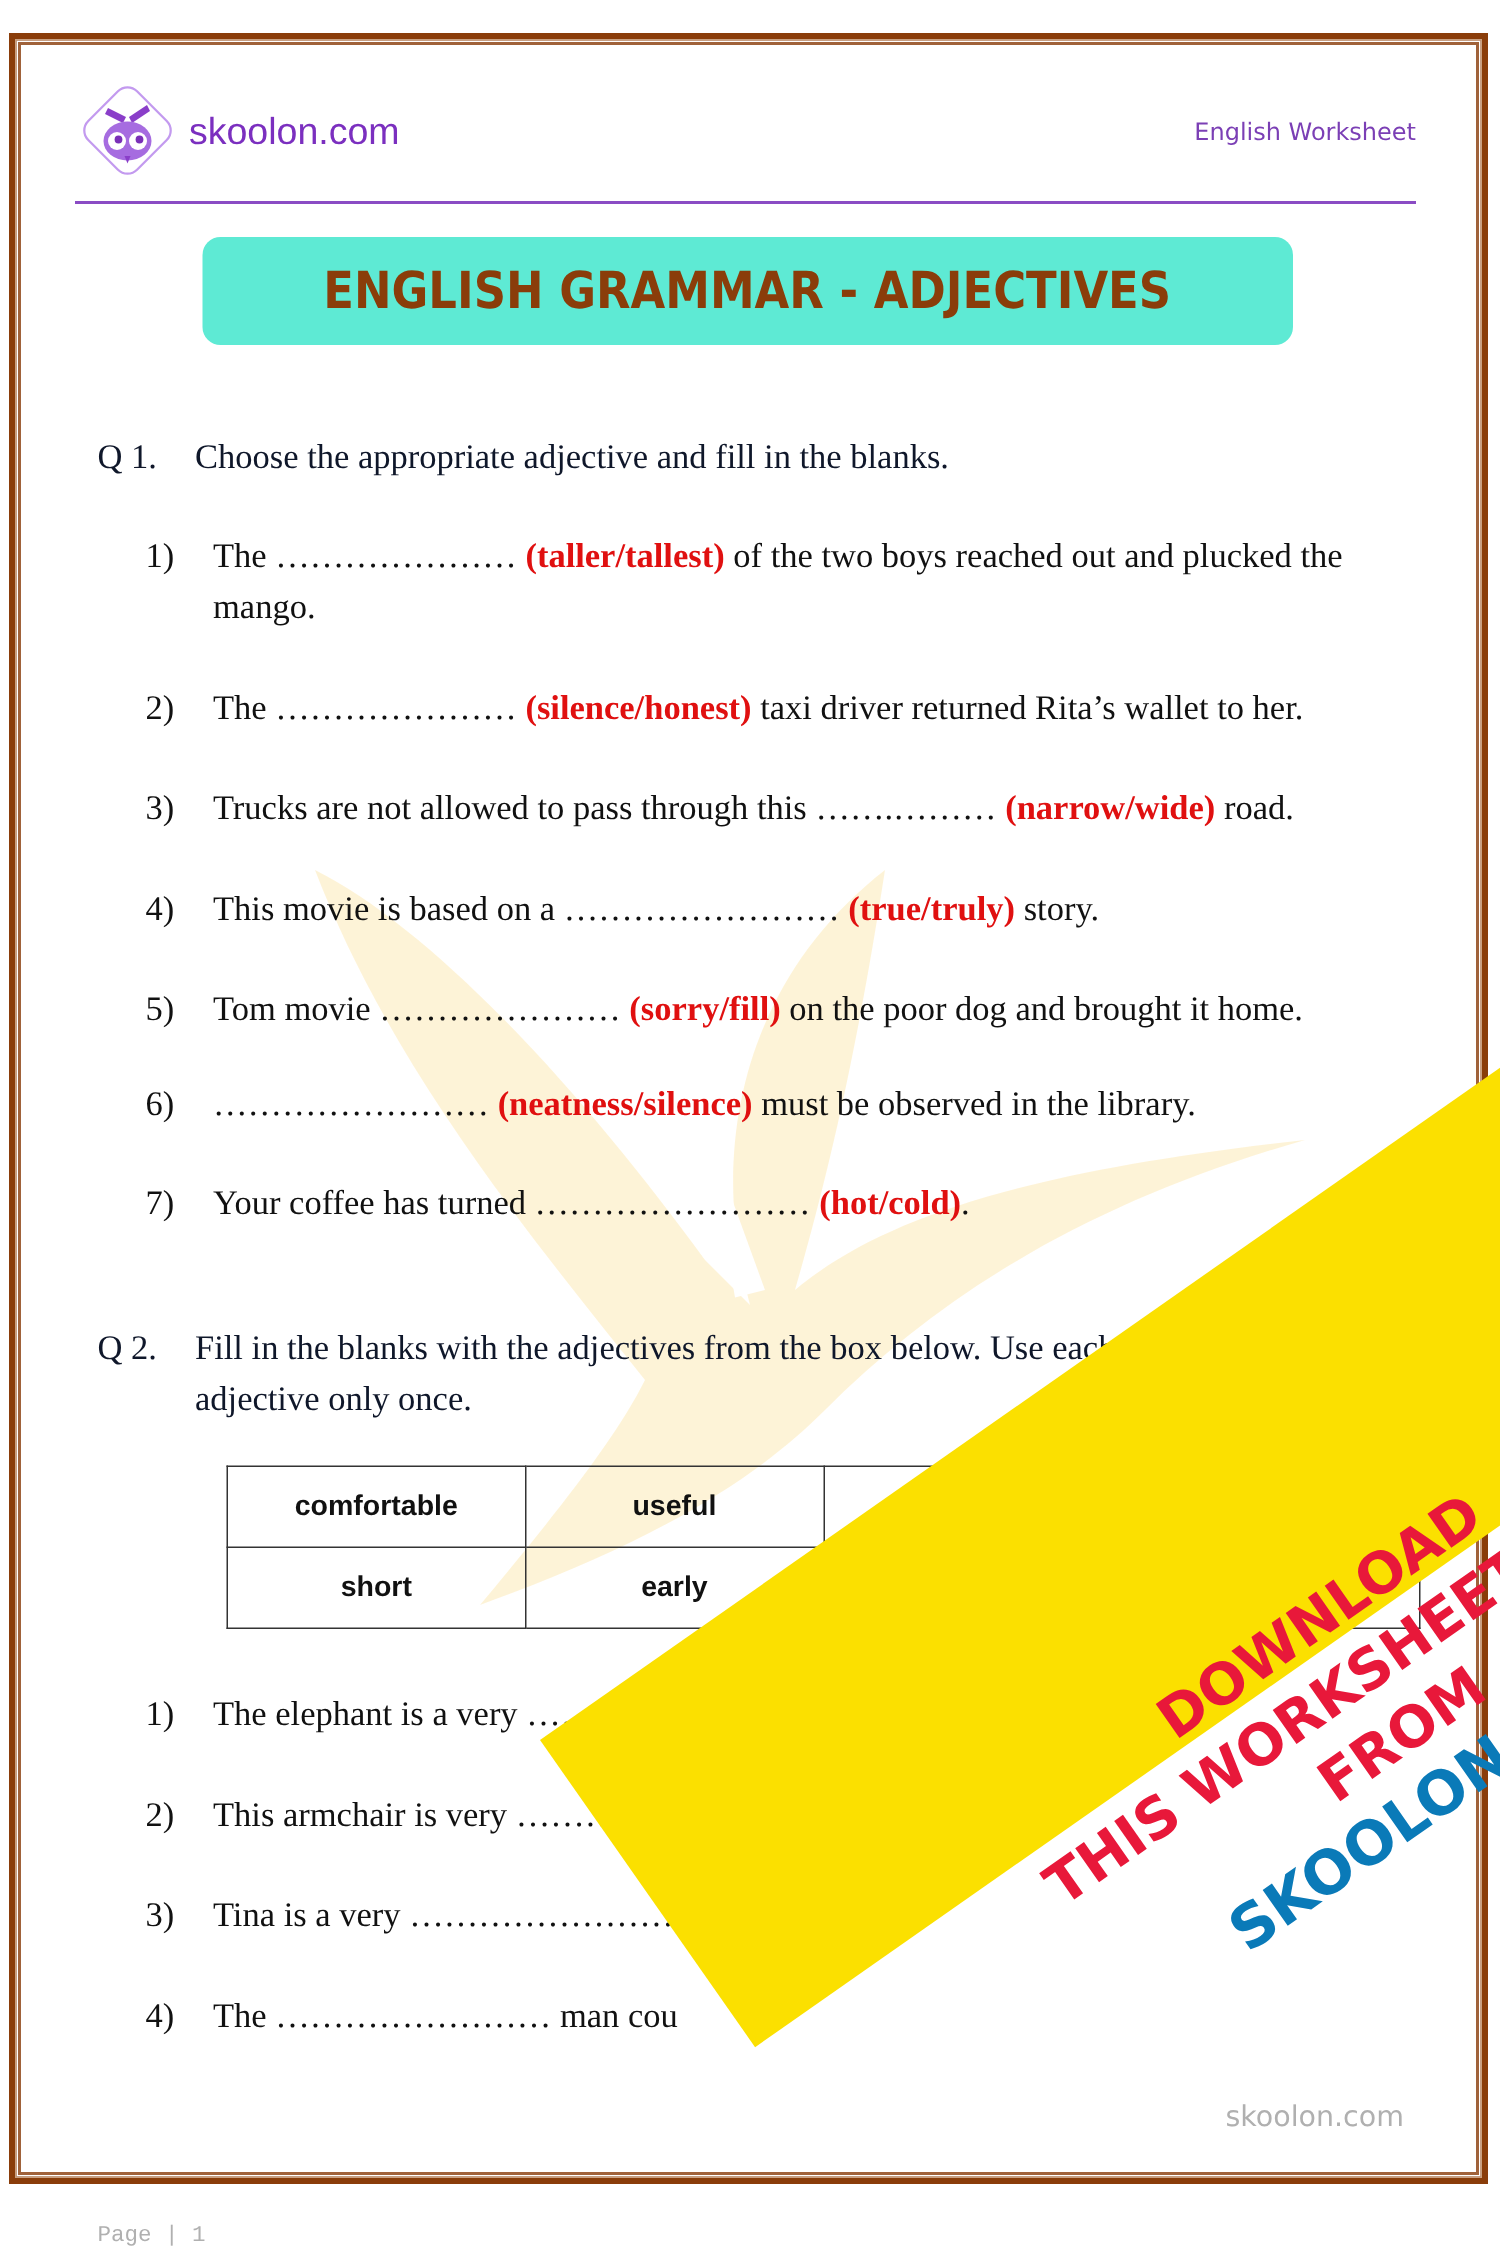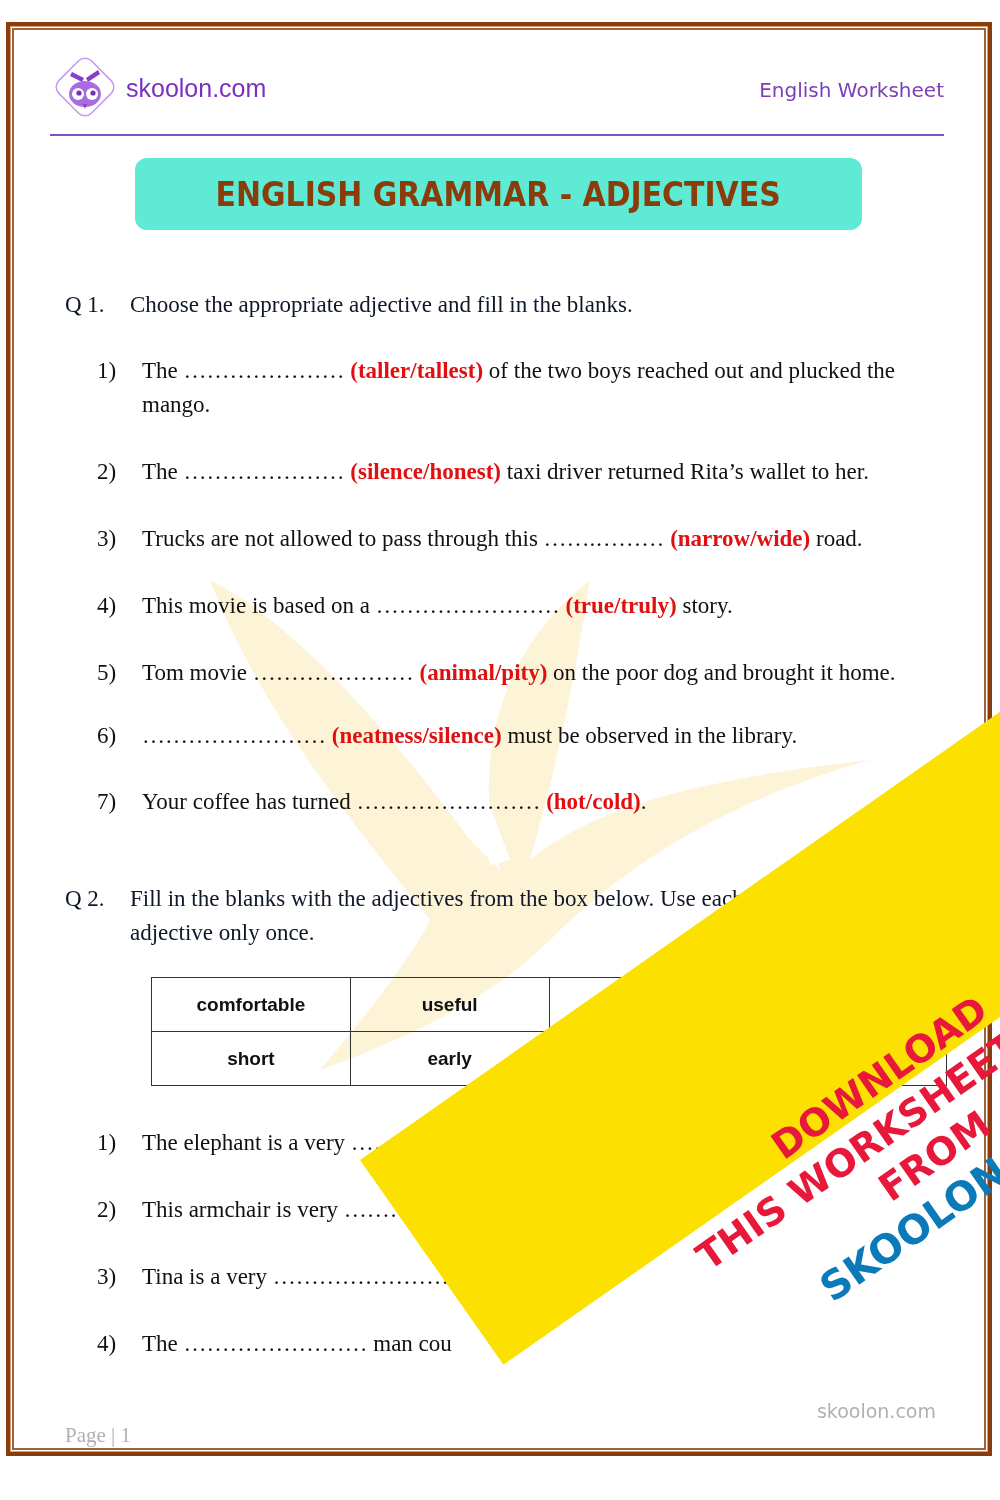--- a/index.html
+++ b/index.html
@@ -6,38 +6,38 @@
   body { width: 1000px; height: 1500px; background: #ffffff; position: relative; overflow: hidden; font-family: "Liberation Serif", serif; }
   .frame-outer { position: absolute; left: 6px; top: 22px; width: 986px; height: 1434px; border: 5px solid #8a3d0a; box-sizing: border-box; }
   .frame-inner { position: absolute; left: 12px; top: 28px; width: 974px; height: 1422px; border: 2px solid #a0623a; box-sizing: border-box; }
   .frame-inner2 { position: absolute; left: 10px; top: 26px; width: 978px; height: 1426px; border: 1px solid #c9a080; box-sizing: border-box; }
 
   .watermark { position: absolute; left: 170px; top: 560px; width: 720px; height: 520px; opacity: 0.55; }
 
   .header { position: absolute; left: 50px; top: 52px; width: 894px; height: 82px; border-bottom: 2px solid #8a4cc4; }
   .logo { position: absolute; left: 0; top: 0; width: 70px; height: 70px; }
   .brand { position: absolute; left: 76px; top: 22px; font-family: "Liberation Sans", sans-serif; font-size: 25px; color: #7b2fbf; }
-  .worksheet-type { position: absolute; right: 0; top: 26px; font-family: "DejaVu Sans", sans-serif; font-size: 20px; color: #7b3fb5; }
+  .worksheet-type { position: absolute; right: 0; top: 26px; font-family: "DejaVu Sans", sans-serif; font-size: 16px; color: #7b3fb5; }
 
   .title-box { position: absolute; left: 135px; top: 158px; width: 727px; height: 72px; background: #5eead4; border-radius: 12px; display: flex; align-items: center; justify-content: center; }
   .title { font-family: "DejaVu Sans", sans-serif; font-weight: bold; font-size: 34px; color: #8a3d0a; letter-spacing: 0px; transform: scaleX(0.88); }
 
   .q-heading { position: absolute; left: 65px; font-size: 23px; font-weight: normal; color: #0f172a; line-height: 34px; }
   .q-num { display: inline-block; width: 65px; }
   .q-text { display: inline-block; vertical-align: top; }
 
   .item { position: absolute; left: 97px; font-size: 23px; color: #111; line-height: 34px; width: 850px; }
   .item .num { position: absolute; left: 0; top: 0; }
   .item .txt { position: absolute; left: 45px; top: 0; width: 800px; }
   .red { color: #e01010; font-weight: bold; }
 
   table.words { position: absolute; left: 103px; top: 977px; width: 796px; border-collapse: collapse; font-family: "Liberation Sans", sans-serif; font-weight: bold; font-size: 19px; margin-left: 48px; }
   table.words td { border: 1px solid #333; height: 51px; text-align: center; width: 25%; color: #111; }
 
-  .footer-page { position: absolute; left: 65px; top: 1423px; font-family: Liberation Serif, serif; font-size: 21px; color: #b0b0b0; }
+  .footer-page { position: absolute; left: 65px; top: 1482px; font-family: Liberation Mono, monospace; font-size: 15px; color: #b0b0b0; }
   .footer-site { position: absolute; right: 64px; top: 1400px; font-family: "DejaVu Sans", sans-serif; font-size: 19px; color: #b0b0b0; }
 
   .banner { position: absolute; left: 360px; top: 1160px; width: 1000px; height: 250px; background: #fbe000; transform: rotate(-35deg); transform-origin: 0 0; }
   .banner-text { position: absolute; left: 620px; top: 1230px; width: 600px; transform: rotate(-35deg); transform-origin: 0 0; text-align: center; font-family: "DejaVu Sans", sans-serif; font-weight: bold; line-height: 48px; }
   .b1 { font-size: 38px; color: #e8183a; }
   .b2 { font-size: 38px; color: #e8183a; }
   .b3 { font-size: 40px; color: #0a7ab8; }
 </style>
 </head>
 <body>
@@ -86,21 +86,21 @@
 <div class="item" style="top:522px;">
   <span class="num">3)</span>
   <span class="txt"><span>Trucks are not allowed to pass through this …….……… </span><span class="red">(narrow/wide)</span><span> road.</span></span>
 </div>
 <div class="item" style="top:589px;">
   <span class="num">4)</span>
   <span class="txt"><span>This movie is based on a …………………… </span><span class="red">(true/truly)</span><span> story.</span></span>
 </div>
 <div class="item" style="top:656px;">
   <span class="num">5)</span>
-  <span class="txt"><span>Tom movie ………………… </span><span class="red">(animal/pity)</span><span> on the poor dog and brought it home.</span></span>
+  <span class="txt"><span>Tom movie ………………… </span><span class="red">(sorry/fill)</span><span> on the poor dog and brought it home.</span></span>
 </div>
 <div class="item" style="top:719px;">
   <span class="num">6)</span>
   <span class="txt"><span>…………………… </span><span class="red">(neatness/silence)</span><span> must be observed in the library.</span></span>
 </div>
 <div class="item" style="top:785px;">
   <span class="num">7)</span>
   <span class="txt"><span>Your coffee has turned …………………… </span><span class="red">(hot/cold)</span><span>.</span></span>
 </div>
 

